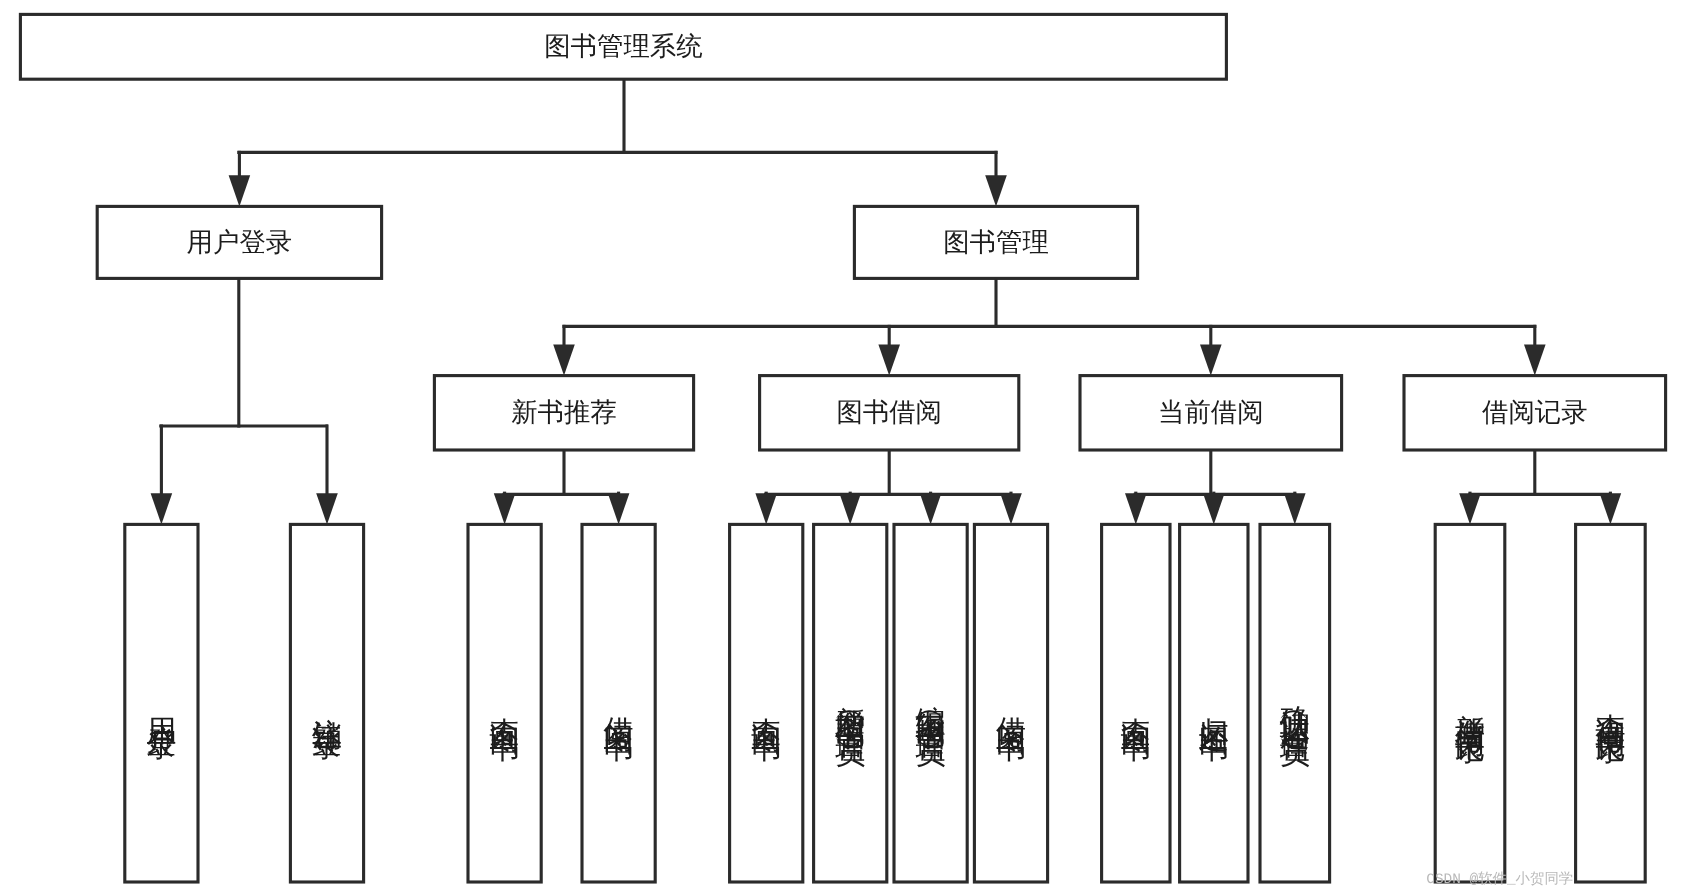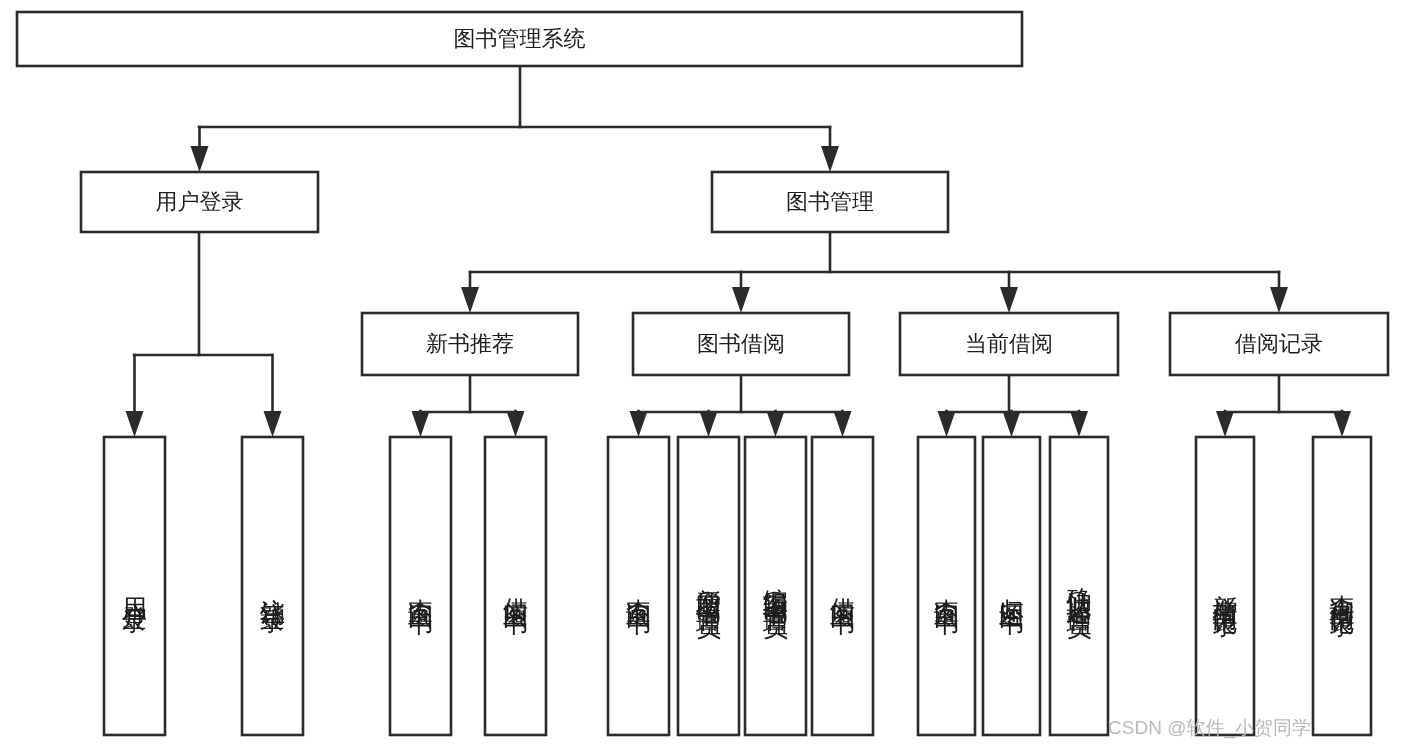--- a/index.html
+++ b/index.html
@@ -63,22 +63,22 @@
     font-size: 25px;
     line-height: 1;
     letter-spacing: 4px;
     color: #1c1c1c;
     white-space: nowrap;
   }
   .watermark {
     position: absolute;
     right: 8px;
     bottom: 6px;
-    font-family: Liberation Sans, sans-serif;
-    font-size: 19px;
+    font-family: Liberation Mono, monospace;
+    font-size: 12px;
     color: #b9b9b9;
     white-space: nowrap;
     pointer-events: none;
   }
 </style>
 </head>
 <body>
 
 <div id="diagram-root">
 

